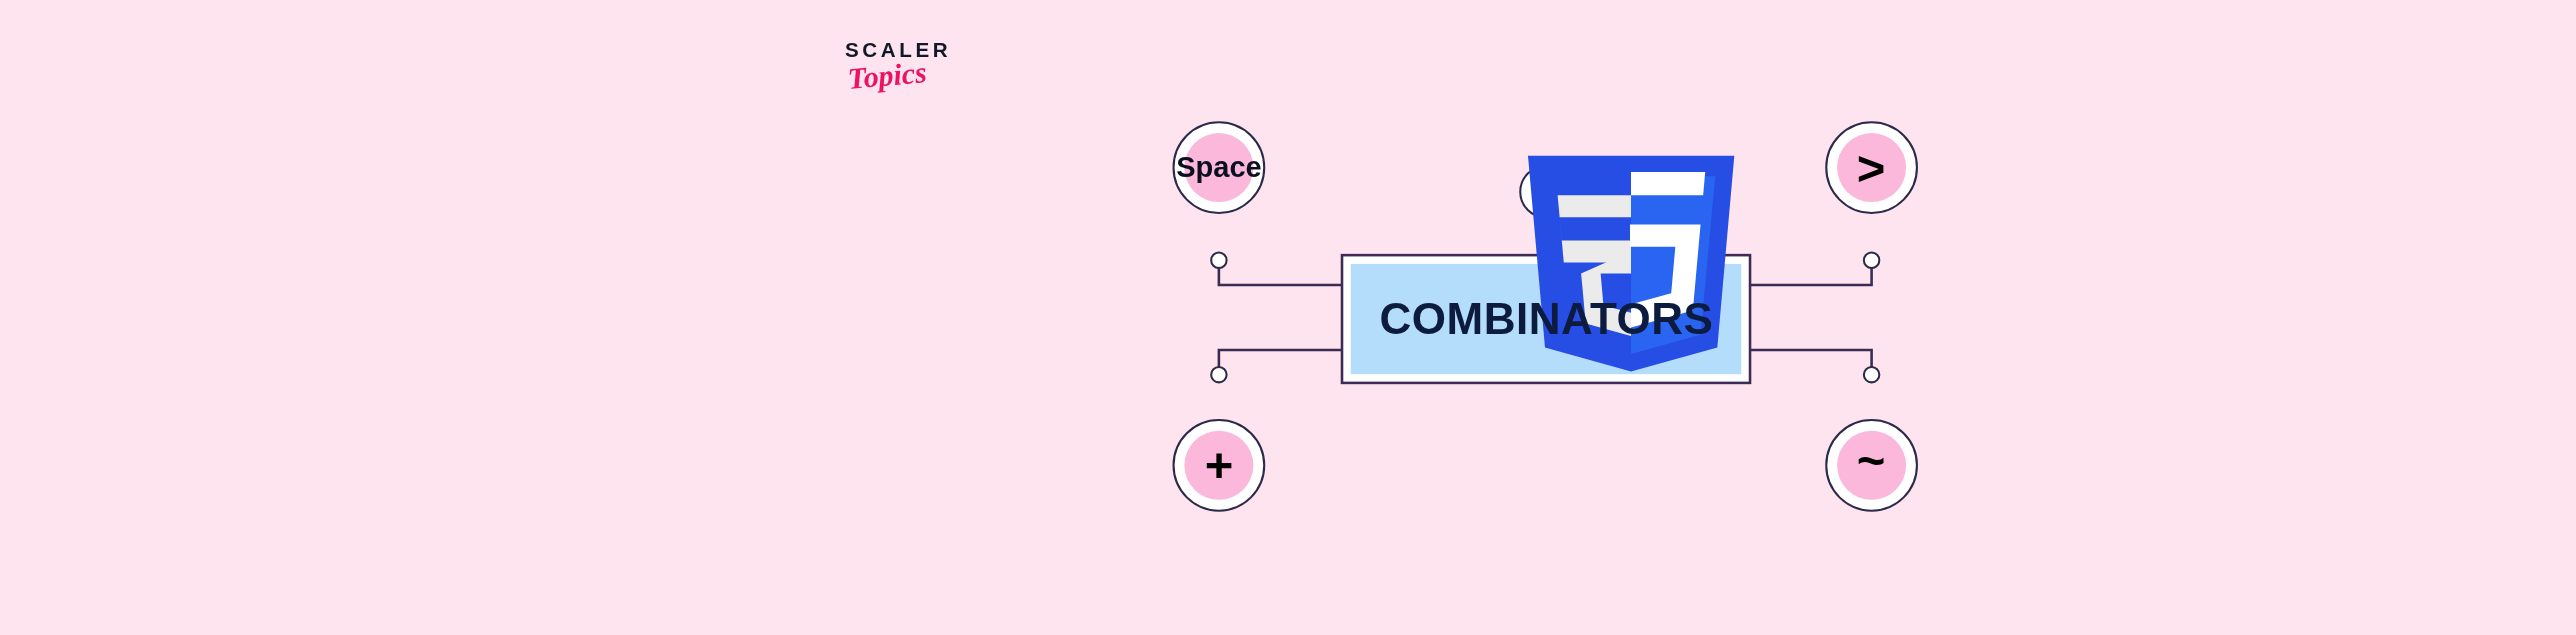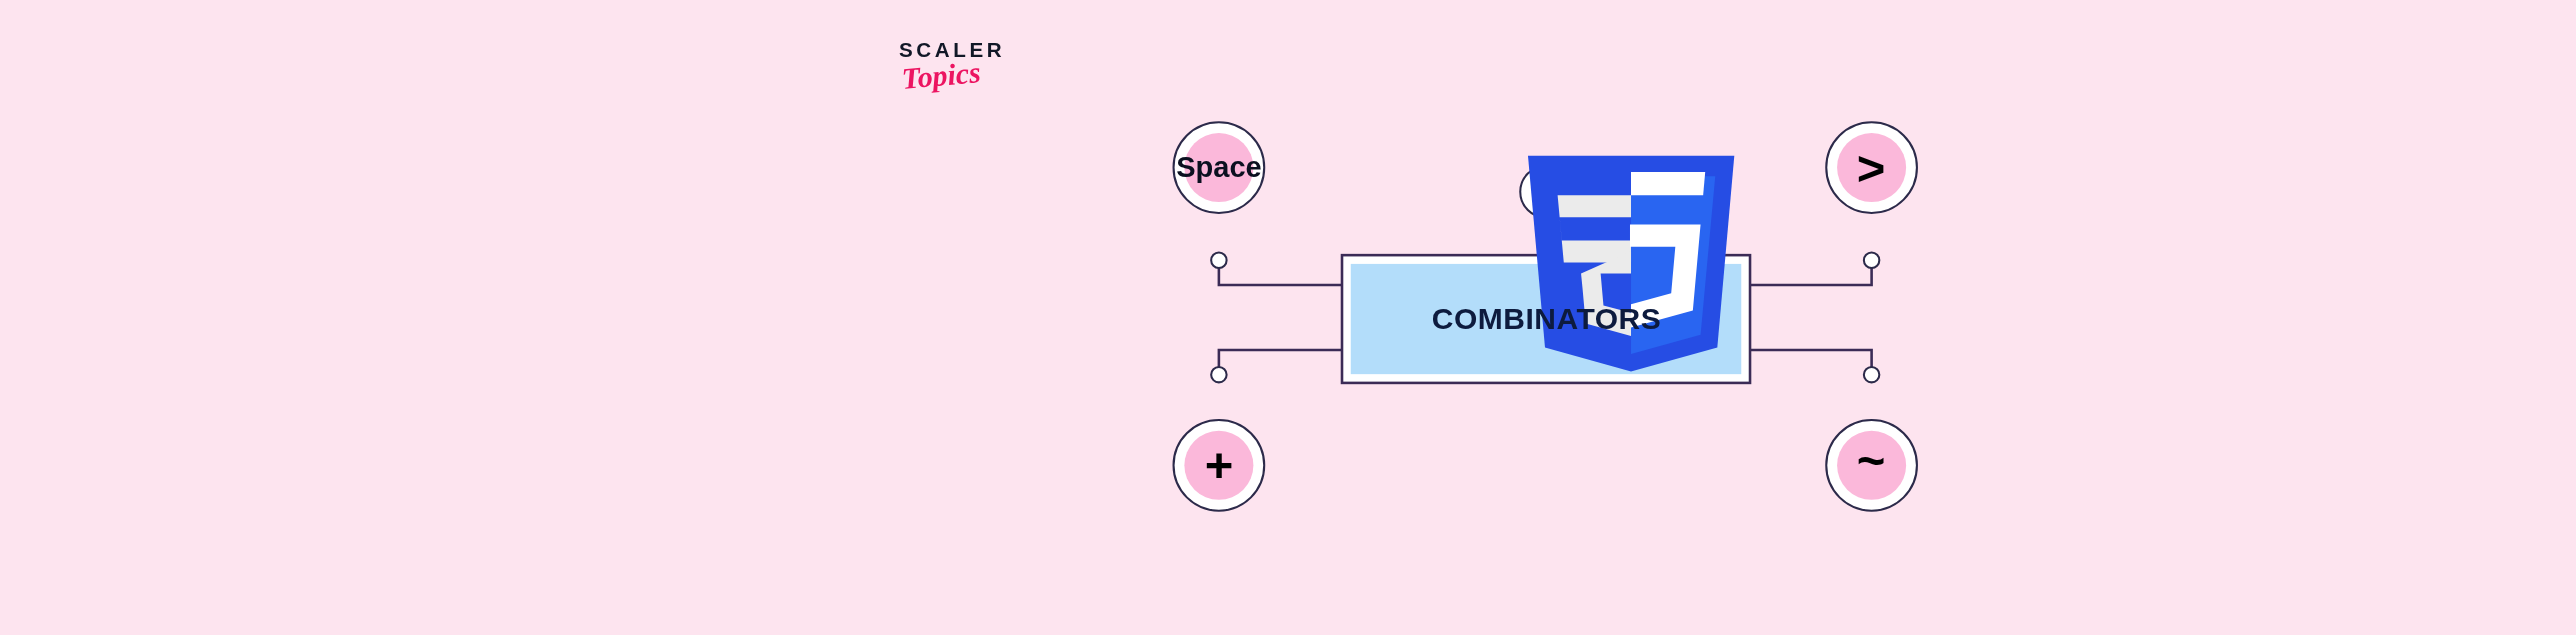--- a/index.html
+++ b/index.html
@@ -19,21 +19,21 @@
   #canvas {
     position: relative;
     width: 3091px;
     height: 636px;
     background: #fde4ef;
   }
 
   
   .brand {
     position: absolute;
-    left: 899px;
+    left: 845px;
     top: 40px;
     width: 134px;
     height: 88px;
     user-select: none;
   }
   .brand-scaler {
     font-family: "Liberation Sans", sans-serif;
     font-weight: 700;
     font-size: 20.6px;
     letter-spacing: 3.6px;
@@ -86,21 +86,21 @@
     color: #000000;
   }
 
   .center-label {
     position: absolute;
     display: flex;
     align-items: center;
     justify-content: center;
     font-family: "Liberation Sans", sans-serif;
     font-weight: 700;
-    font-size: 30px;
+    font-size: 44px;
     letter-spacing: 0.5px;
     color: #0d1b3e;
     user-select: none;
     pointer-events: none;
   }
 </style>
 </head>
 <body>
 
 <div id="canvas">

